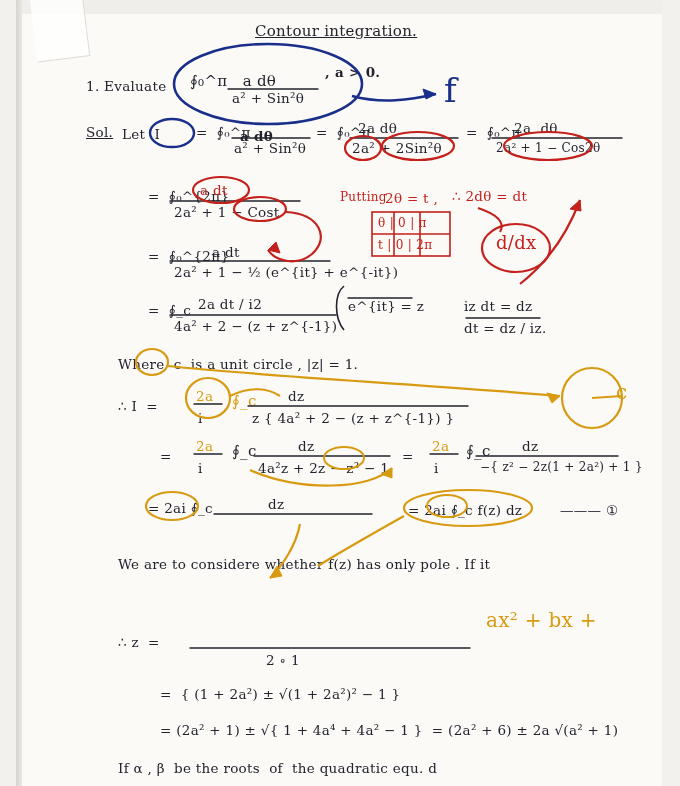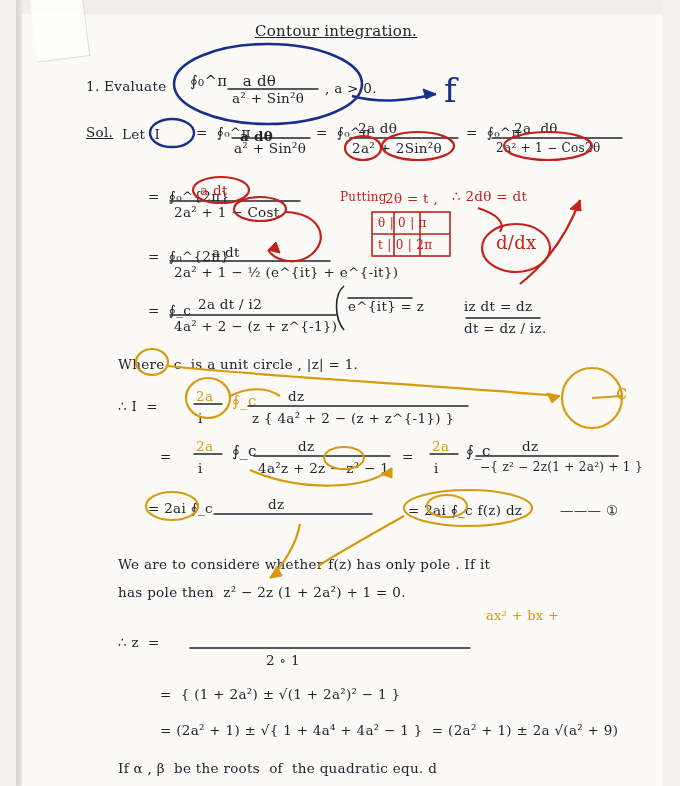--- a/index.html
+++ b/index.html
@@ -62,21 +62,21 @@
     letter-spacing: .3px;
   }
   .ink-blue  { color: #1a2f8a; }
   .ink-red   { color: #c4211c; }
   .ink-gold  { color: #d79a10; }
   .ink-black { color: #23232e; }
 
   .sz-lg { font-size: 15px; }
   .sz-md { font-size: 13.5px; }
   .sz-sm { font-size: 12px; }
-  .sz-xl { font-size: 13px; }
+  .sz-xl { font-size: 20px; }
   .underline { text-decoration: underline; }
 
   svg.overlay {
     position: absolute;
     left: 0; top: 0;
     width: 680px;
     height: 786px;
     pointer-events: none;
   }
 </style>
@@ -87,21 +87,21 @@
   <div class="sheet-shadow"></div>
   <div class="sheet"></div>
   <div class="top-strip"></div>
   <div class="corner-fold"></div>
 
   <div class="hw sz-lg ink-black underline" style="left:255px; top:22px;">Contour integration.</div>
 
   <div class="hw sz-md ink-black" style="left:86px; top:78px;">1. Evaluate</div>
   <div class="hw sz-lg ink-black" style="left:190px; top:72px;">∮₀^π   a dθ</div>
   <div class="hw sz-md ink-black" style="left:232px; top:90px;">a² + Sin²θ</div>
-  <div class="hw sz-md ink-black" style="left:325px; top:80px;">, a &gt; 0.</div>
+  <div class="hw sz-md ink-black" style="left:325px; top:64px;font-weight:bold;">, a &gt; 0.</div>
 
   <div class="hw sz-md ink-black underline" style="left:86px; top:124px;">Sol.</div>
   <div class="hw sz-md ink-black" style="left:122px; top:126px;">Let  I</div>
   <div class="hw sz-md ink-black" style="left:196px; top:124px;">=  ∮₀^π</div>
   <div class="hw sz-md ink-black" style="left:240px; top:128px;font-weight:bold;">a dθ</div>
   <div class="hw sz-md ink-black" style="left:234px; top:140px;">a² + Sin²θ</div>
   <div class="hw sz-md ink-black" style="left:316px; top:124px;">=  ∮₀^π</div>
   <div class="hw sz-md ink-black" style="left:358px; top:120px;">2a dθ</div>
   <div class="hw sz-md ink-black" style="left:352px; top:140px;">2a² + 2Sin²θ</div>
   <div class="hw sz-md ink-black" style="left:466px; top:124px;">=  ∮₀^π</div>
@@ -152,27 +152,26 @@
   <div class="hw sz-lg ink-black" style="left:466px; top:442px;">∮_c</div>
   <div class="hw sz-md ink-black" style="left:522px; top:438px;">dz</div>
   <div class="hw sz-sm ink-black" style="left:480px; top:460px;">−{ z² − 2z(1 + 2a²) + 1 }</div>
 
   <div class="hw sz-md ink-black" style="left:148px; top:500px;">= 2ai ∮_c</div>
   <div class="hw sz-md ink-black" style="left:268px; top:496px;">dz</div>
   <div class="hw sz-md ink-black" style="left:408px; top:502px;">= 2ai ∮_c f(z) dz</div>
   <div class="hw sz-md ink-black" style="left:560px; top:502px;">——— ①</div>
 
   <div class="hw sz-md ink-black" style="left:118px; top:556px;">We are to considere whether f(z) has only pole . If it</div>
-  <div class="hw sz-md ink-black" style="left:118px; top:584px;">has pole then  z² − 2z (1 + 2a²) + 1 = 0.</div>
 
   <div class="hw sz-md ink-black" style="left:118px; top:634px;">∴ z  =</div>
   <div class="hw sz-md ink-black" style="left:266px; top:652px;">2 ∘ 1</div>
 
   <div class="hw sz-md ink-black" style="left:160px; top:686px;">=  { (1 + 2a²) ± √(1 + 2a²)² − 1 }</div>
-  <div class="hw sz-md ink-black" style="left:160px; top:722px;">= (2a² + 1) ± √{ 1 + 4a⁴ + 4a² − 1 }  = (2a² + 1) ± 2a √(a² + 9)</div>
+  <div class="hw sz-md ink-black" style="left:160px; top:722px;">= (2a² + 1) ± √{ 1 + 4a⁴ + 4a² − 1 }  = (2a² + 6) ± 2a √(a² + 1)</div>
   <div class="hw sz-md ink-black" style="left:118px; top:760px;">If α , β  be the roots  of  the quadratic equ. d</div>
 
   <div class="hw sz-xl ink-gold" style="left:486px; top:608px;">ax² + bx +</div>
   <div class="hw ink-blue" style="left:444px; top:70px; font-size:34px; font-family:'DejaVu Serif', serif;">f</div>
   <div class="hw ink-red" style="left:496px; top:232px; font-size:18px;">d/dx</div>
   <div class="hw ink-gold" style="left:616px; top:380px; font-size:20px;">c</div>
 
   <svg class="overlay" viewBox="0 0 680 786">
 
     <g stroke="#23232e" stroke-width="1.4" fill="none" stroke-linecap="round">

